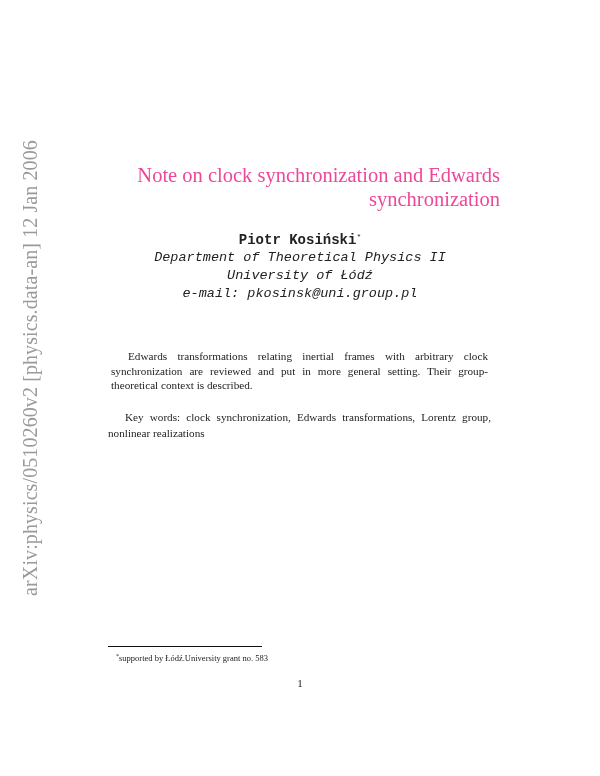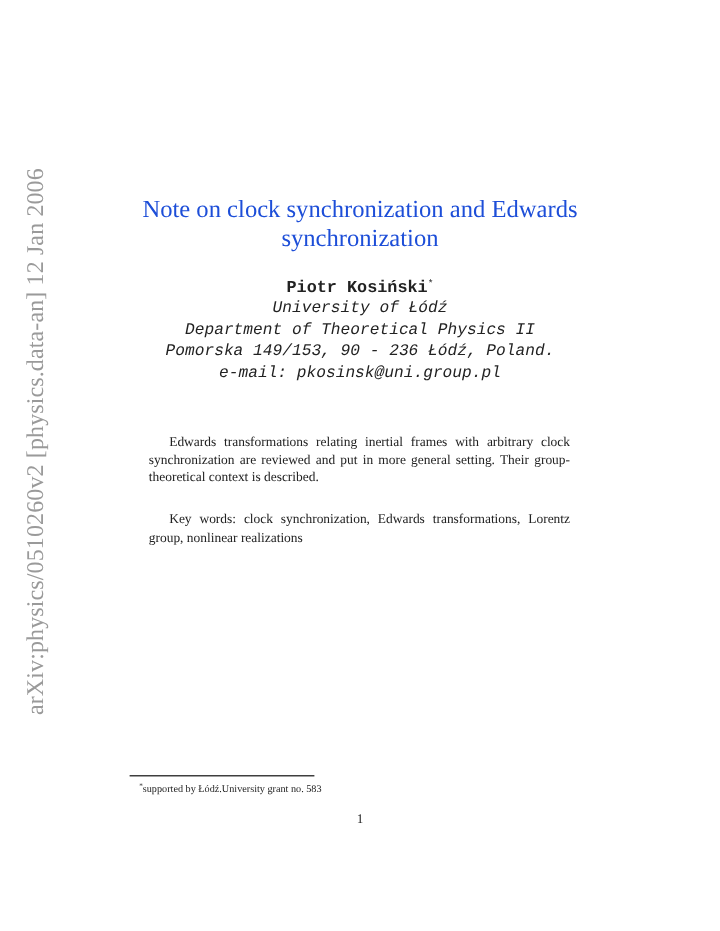--- a/index.html
+++ b/index.html
@@ -11,42 +11,42 @@
   .sidebar {
     position: absolute; left: 20px; top: 143px; width: 20px; height: 450px;
   }
   .sidebar-text {
     position: absolute; left: 50%; top: 50%;
     transform: translate(-50%, -50%) rotate(-90deg);
     white-space: nowrap; font-family: "Liberation Serif", serif;
     font-size: 20px; color: #9a9a9a; letter-spacing: 0.1px;
   }
   .title {
-    left: 100px; width: 400px; top: 163px; text-align: center;
-    font-family: "Liberation Serif", serif; font-size: 20.5px; line-height: 24px; color: #1d4ed8;
+    left: 100px; width: 400px; top: 163px; text-align: right;
+    font-family: "Liberation Serif", serif; font-size: 20.5px; line-height: 24px; color: #ec4899;
   }
   .author-block {
     left: 120px; width: 360px; top: 228px; text-align: center;
     font-family: Liberation Mono, monospace; font-size: 13.5px; line-height: 18px; color: #222;
   }
   .author-name { font-weight: bold; font-style: normal; font-size: 14px; }
   .author-name sup { font-size: 8px; font-weight: normal; vertical-align: 5px; }
   .aff { font-style: italic; }
   .abstract {
     left: 108px; width: 383px; top: 346px;
     font-family: "Liberation Serif", serif; font-size: 11.2px; line-height: 14.6px;
     text-align: justify; color: #222;
   }
-  .abstract p { margin: 16px; text-indent: 17px; text-align: justify; }
+  .abstract p { margin: 3px; text-indent: 17px; text-align: justify; }
   .keywords {
     left: 108px; width: 383px; top: 410px;
     font-family: "Liberation Serif", serif; font-size: 11.2px; line-height: 15.5px;
     text-align: justify; color: #222;
   }
-  .keywords p { margin: 16px; text-indent: 17px; }
+  .keywords p { margin: 0; text-indent: 17px; }
   .fn-rule { left: 108px; top: 646px; width: 154px; height: 0; border-top: 1.3px solid #111; }
   .footnote {
     left: 116px; top: 651px; font-family: "Liberation Serif", serif;
     font-size: 8.5px; line-height: 11px; color: #222; white-space: nowrap;
   }
   .footnote sup { font-size: 6px; vertical-align: 3px; }
   .page-num {
     left: 290px; width: 20px; top: 677px; text-align: center;
     font-family: "Liberation Serif", serif; font-size: 11px; color: #222;
   }
@@ -58,23 +58,22 @@
   <div class="sidebar-text">arXiv:physics/0510260v2  [physics.data-an]  12 Jan 2006</div>
 </div>
 
 <div class="abs title">
   <div>Note on clock synchronization and Edwards</div>
   <div>synchronization</div>
 </div>
 
 <div class="abs author-block">
   <div class="author-name"><span>Piotr Kosiński</span><sup>*</sup></div>
+  <div class="aff">Department of Theoretical Physics II</div>
   <div class="aff">University of Łódź</div>
-  <div class="aff">Department of Theoretical Physics II</div>
-  <div class="aff">Pomorska 149/153, 90 - 236 Łódź, Poland.</div>
   <div class="aff">e-mail: pkosinsk@uni.group.pl</div>
 </div>
 
 <div class="abs abstract">
   <p>Edwards transformations relating inertial frames with arbitrary clock synchronization are reviewed and put in more general setting.  Their group-theoretical context is described.</p>
 </div>
 
 <div class="abs keywords">
   <p>Key words:  clock synchronization, Edwards transformations, Lorentz group, nonlinear realizations</p>
 </div>

